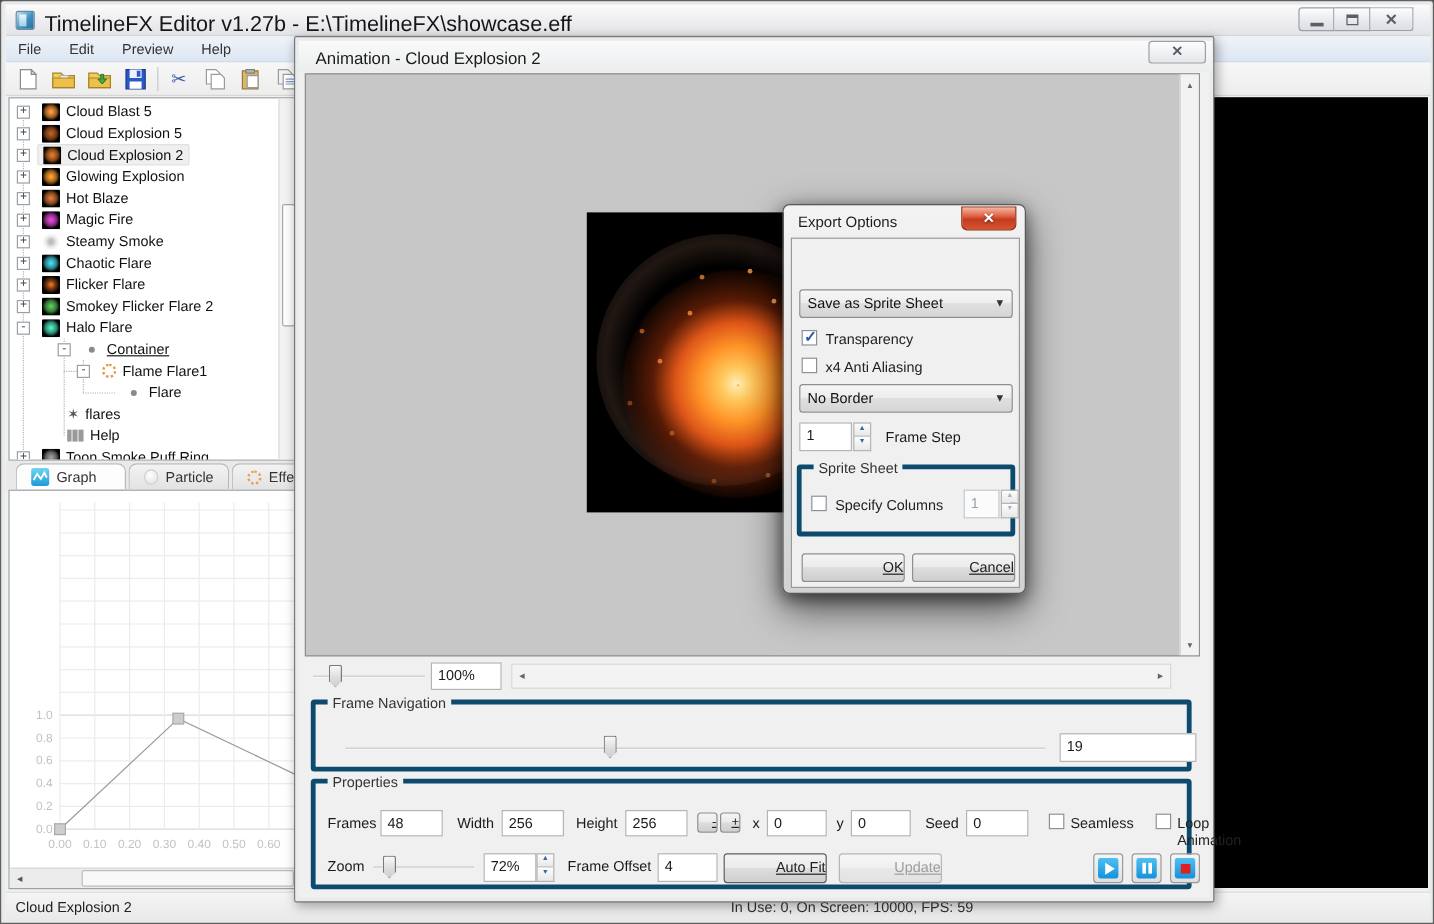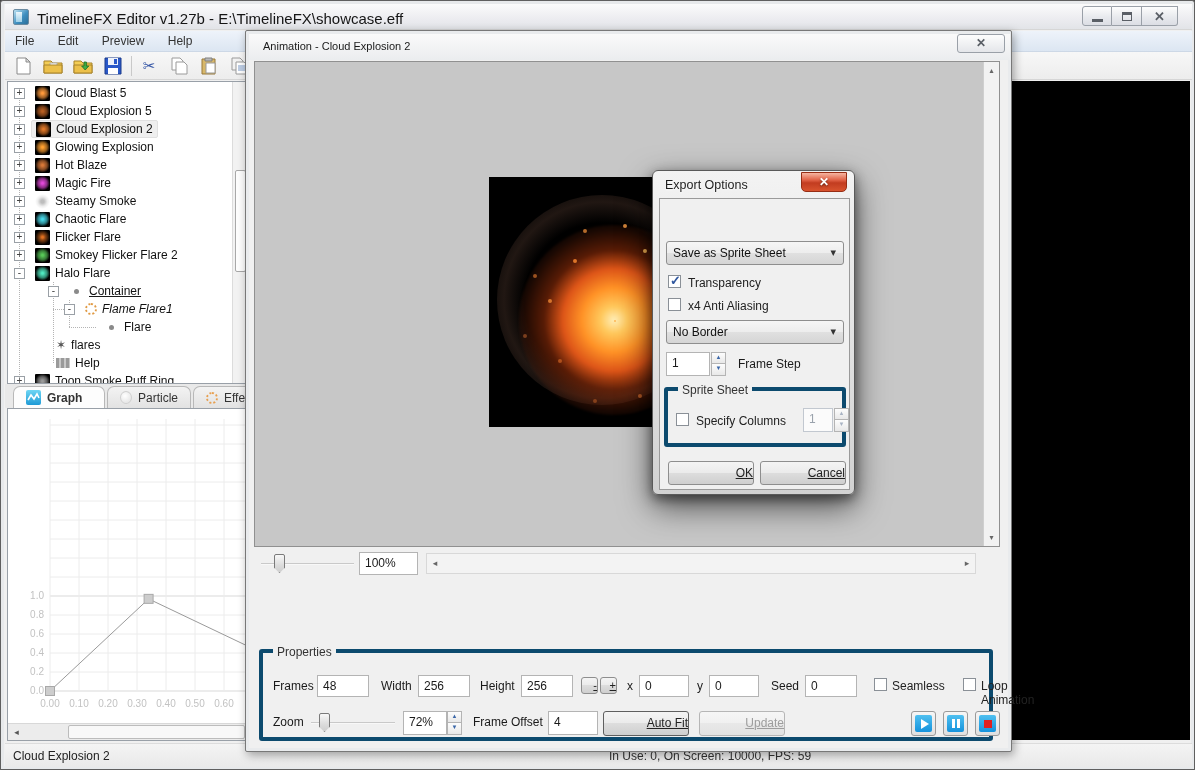--- a/index.html
+++ b/index.html
@@ -12,21 +12,21 @@
     background:#f0f0f0; border:1px solid #5f5f5f; border-radius:3px 3px 0 0;
     box-shadow:inset 0 0 0 3px #e7e9eb; }
   .titlebar { position:absolute; left:4px; top:3px; width:1187px; height:26px;
     background:linear-gradient(#fbfbfb,#ececf0 60%,#e2e4e8);
     border-bottom:1px solid #d6d6d6; }
   .app-icon { position:absolute; left:8px; top:5px; width:16px; height:16px;
     background:linear-gradient(135deg,#bfe3f2 0%,#3f8fc0 55%,#2a6f9a 100%);
     border:1px solid #6a8aa0; border-radius:2px; }
   .app-icon::after{ content:""; position:absolute; left:2px; top:2px; width:6px; height:10px;
     background:linear-gradient(#eaf6fb,#9fd0e8); }
-  .title-text { position:absolute; left:32px; top:6px; font-size:15px; color:#151515; }
+  .title-text { position:absolute; left:32px; top:6px; font-size:18px; color:#151515; }
   .win-btns { position:absolute; right:14px; top:2px; display:flex; }
   .win-btn { width:30px; height:20px; border:1px solid #9aa0a8; background:linear-gradient(#fdfdfd,#e8eaee 55%,#dcdee4);
     display:flex; align-items:center; justify-content:center; color:#5a5f66; }
   .win-btn + .win-btn { border-left:none; }
   .win-btn:first-child{ border-radius:3px 0 0 3px;}
   .win-btn:last-child{ border-radius:0 0 3px 0; width:36px;}
   .glyph-min{ width:11px; height:3px; background:#5a5f66; margin-top:8px; }
   .glyph-max{ width:10px; height:9px; border:1px solid #5a5f66; border-top:3px solid #5a5f66; }
   .glyph-x{ font-size:13px; font-weight:bold; }
 
@@ -60,21 +60,21 @@
   .tree-stub { position:absolute; border-top:1px dotted #b4b4b4; height:0; }
   .tree-scroll { position:absolute; right:0; top:0; width:15px; height:301px;
     background:#f2f2f2; border-left:1px solid #dcdcdc; }
   .tree-scroll .sb-thumb { position:absolute; left:2px; top:88px; width:11px; height:102px;
     background:#fdfdfd; border:1px solid #a8a8a8; border-radius:2px; }
 
   .tabs-bar { position:absolute; left:4px; top:383px; width:244px; height:24px; background:#e9e9e9; overflow:hidden;}
   .tab { position:absolute; top:2px; height:22px; border:1px solid #b8b8b8; border-bottom:none;
     border-radius:7px 7px 0 0; background:linear-gradient(#f3f3f3,#e2e2e2);
     display:flex; align-items:center; gap:6px; padding:0 12px; color:#333; }
-  .tab.active { background:#fdfdfd; font-weight:bold; }
+  .tab.active { background:#fdfdfd; font-weight:normal; }
   .tab-icon-graph { width:15px; height:15px; border-radius:2px;
     background:linear-gradient(#6fd6f4,#1e9ad6); position:relative; }
   .tab-icon-particle { width:13px; height:13px; border-radius:50%; border:1px solid #d0d0d0;
     background:radial-gradient(circle at 40% 35%, #ffffff, #dedede); }
   .tab-icon-effects { width:12px; height:12px; border:2px dotted #e8a050; border-radius:50%; }
 
   .graph-panel { position:absolute; left:6px; top:407px; width:241px; height:333px;
     background:#fff; border:1px solid #99a0a8; overflow:hidden; }
   .graph-scroll { position:absolute; left:0; top:314px; width:239px; height:17px;
     background:#ececec; border-top:1px solid #d8d8d8; }
@@ -89,21 +89,21 @@
   .status-center { position:absolute; left:604px; top:5px; color:#333; }
 
   .black-preview { position:absolute; left:250px; top:80px; width:939px; height:659px; background:#000; }
 
   
   .anim-dialog { position:absolute; left:245px; top:30px; width:767px; height:722px;
     background:#f0f0f0; border:1px solid #787878; border-radius:2px;
     box-shadow:2px 3px 10px rgba(0,0,0,.35), inset 0 0 0 3px #e9ebed; }
   .ad-title { position:absolute; left:3px; top:3px; width:761px; height:26px;
     background:linear-gradient(#fafafa,#ebedef); }
-  .ad-title-text { position:absolute; left:14px; top:6px; font-size:11px; }
+  .ad-title-text { position:absolute; left:14px; top:6px; font-size:14px; }
   .ad-close { position:absolute; left:711px; top:3px; width:48px; height:19px;
     border:1px solid #9aa0a8; border-radius:3px; background:linear-gradient(#fdfdfd,#e4e6ea);
     color:#5a5f66; font-weight:bold; font-size:12px; text-align:center; line-height:17px; }
   .viewport { position:absolute; left:8px; top:30px; width:746px; height:486px;
     background:#c7c7c7; border:1px solid #909090; }
   .vscroll { position:absolute; right:0; top:0; width:16px; height:484px;
     background:#f2f2f2; border-left:1px solid #cfcfcf; }
   .vs-arrow { position:absolute; left:0; width:15px; height:15px; color:#666; font-size:8px;
     text-align:center; line-height:15px; }
   .anim-frame { position:absolute; left:234px; top:115px; width:204px; height:250px;
@@ -362,21 +362,21 @@
           <div class="tree-stub" style="left: 45px; top: 9px;"></div>
           <div class="expander" style="left: 40px;">-</div>
           <span class="row-hl" style="left: 57px; text-decoration: underline;">
             <span class="t-dot"></span>
             <span class="tree-label">Container</span>
           </span>
         </div>
         <div class="tree-row" style="top: 218px;">
           <div class="tree-stub" style="left: 45px; top: 9px; width: 11px;"></div>
           <div class="expander" style="left: 56px;">-</div>
-          <span class="row-hl" style="left: 73px; font-style: italic;">
+          <span class="row-hl" style="left: 73px;">
             <span class="t-dash"></span>
             <span class="tree-label">Flame Flare1</span>
           </span>
         </div>
         <div class="tree-row" style="top: 236px;">
           <div class="tree-stub" style="left: 61px; top: 9px; width: 27px;"></div>
           <span class="row-hl" style="left: 92px;">
             <span class="t-dot"></span>
             <span class="tree-label">Flare</span>
           </span>
@@ -495,20 +495,26 @@
     </div>
 
     <div class="slider-track" style="left:15px;top:532px;width:93px"></div>
     <div class="slider-thumb" style="left:28px;top:523px"></div>
     <div class="text-box" style="left:113px;top:521px;width:59px;height:23px">100%</div>
     <div class="hscroll" style="left:180px;top:522px;width:550px">
       <div class="hs-arrow" style="left:0">◂</div>
       <div class="hs-arrow" style="right:0">▸</div>
     </div>
 
+    <div class="groupbox" style="left:13px;top:552px;width:734px;height:60px">
+      <span class="legend">Frame Navigation</span>
+      <div class="slider-track" style="left:25px;top:36px;width:583px"></div>
+      <div class="slider-thumb" style="left:240px;top:26px"></div>
+      <div class="text-box" style="left:620px;top:24px;width:114px;height:24px">19</div>
+    </div>
 
     <div class="groupbox" style="left:13px;top:618px;width:734px;height:92px">
       <span class="legend">Properties</span>
 
       <span style="position:absolute;left:10px;top:26px">Frames</span>
       <div class="text-box" style="left:54px;top:22px;width:52px;height:22px">48</div>
       <span style="position:absolute;left:118px;top:26px">Width</span>
       <div class="text-box" style="left:155px;top:22px;width:52px;height:22px">256</div>
       <span style="position:absolute;left:217px;top:26px">Height</span>
       <div class="text-box" style="left:258px;top:22px;width:52px;height:22px">256</div>

